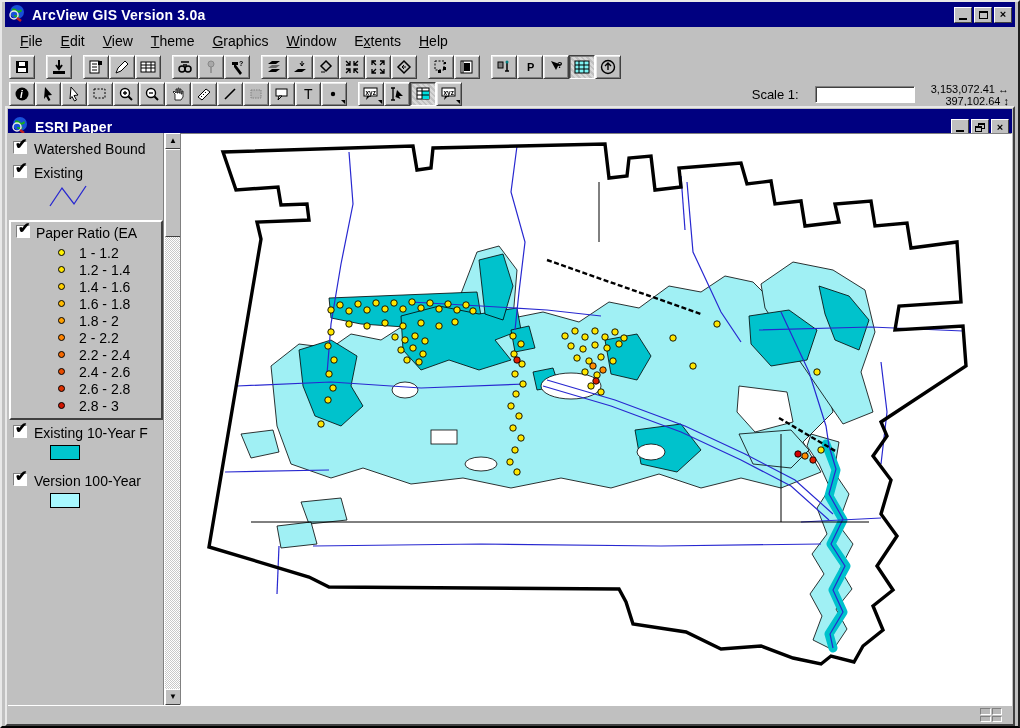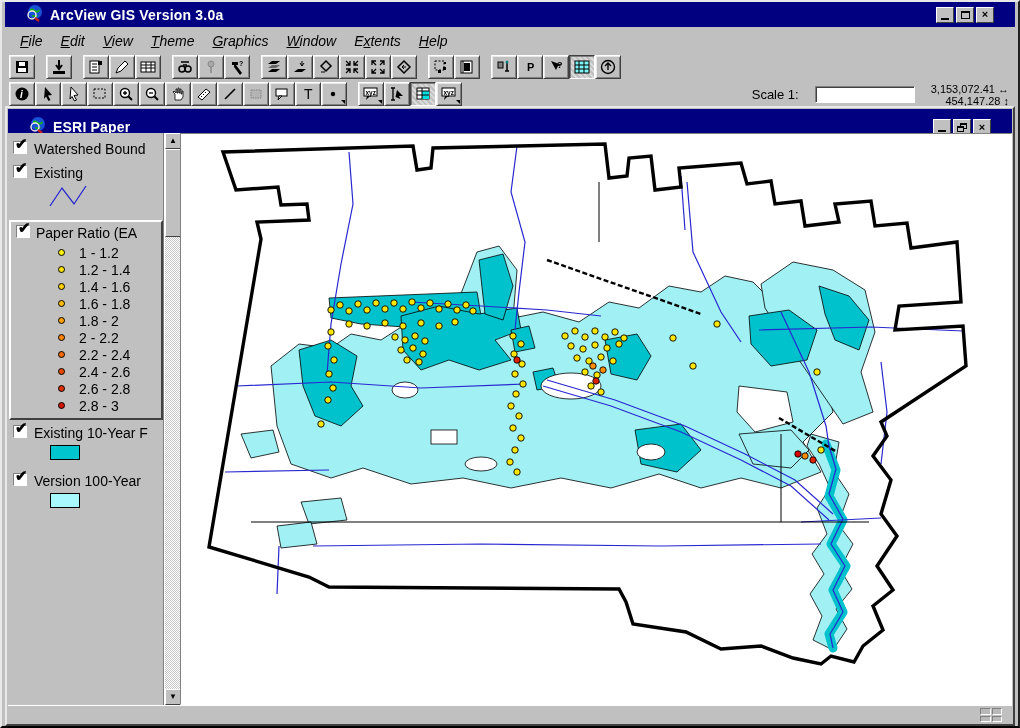--- a/index.html
+++ b/index.html
@@ -1,32 +1,32 @@
 <!DOCTYPE html>
 <html><head>
 <meta charset="utf-8">
 <style>
   html,body{margin:0;padding:0;background:#808080;}
   *{box-sizing:border-box;font-family:"Liberation Sans",sans-serif;}
   #app{position:relative;width:1020px;height:728px;background:#C0C0C0;
        border-top:2px solid #E8E8E8;border-left:2px solid #E8E8E8;
        border-right:2px solid #202020;border-bottom:2px solid #000;overflow:hidden;}
   .titlebar{position:absolute;left:3px;right:3px;height:25px;background:#000080;color:#fff;
-       display:flex;align-items:center;padding:0 21px;}
+       display:flex;align-items:center;padding:0 3px;}
   .title-text{font-weight:bold;font-size:14px;margin-left:6px;letter-spacing:.2px;}
   .winbtns{margin-left:auto;display:flex;gap:2px;}
   .wbtn{width:18px;height:16px;background:#C0C0C0;border:1px solid;border-color:#fff #404040 #404040 #fff;
        display:flex;align-items:center;justify-content:center;font-size:11px;font-weight:bold;color:#000;line-height:1;}
   .wbtn .minbar{display:block;width:8px;height:2px;background:#000;margin-top:8px;}
   .wbtn .maxbox{display:block;width:9px;height:8px;border:1px solid #000;border-top:2px solid #000;}
   .wbtn .restbox{position:relative;display:block;width:10px;height:9px;}
   .wbtn .restbox i{position:absolute;display:block;border:1px solid #000;border-top:2px solid #000;background:#C0C0C0;width:7px;height:6px;}
   .wbtn .restbox i.b1{right:0;top:0;} .wbtn .restbox i.b2{left:0;bottom:0;}
   .menubar{position:absolute;top:28px;left:3px;right:3px;height:22px;display:flex;align-items:center;
-       padding-left:6px;font-size:14px;color:#000;font-style:italic;}
+       padding-left:6px;font-size:14px;color:#000;}
   .menu-item{padding:2px 9px;}
   .toolbar{position:absolute;left:3px;right:3px;height:27px;display:flex;align-items:center;padding-left:4px;}
   #toolbar1{top:51px;} #toolbar2{top:79px;border-bottom:1px solid #808080;}
   .tbtn{width:26px;height:24px;background:#C0C0C0;border:1px solid;border-color:#fff #404040 #404040 #fff;
        box-shadow:inset 1px 1px 0 #E8E8E8, inset -1px -1px 0 #808080;
        display:flex;align-items:center;justify-content:center;position:relative;flex:0 0 auto;}
   .tbtn.gap{margin-left:11px;}
   .tbtn.active{border-color:#404040 #fff #fff #404040;box-shadow:inset 1px 1px 0 #808080;
        background:repeating-linear-gradient(45deg,#d8d8d8 0 2px,#c0c0c0 2px 4px);}
   .tbtn.disabled svg *{stroke:#888 !important;fill:#a8a8a8 !important;}
@@ -241,21 +241,21 @@
           <path d="M8 4v7M5 7l3-3 3 3" stroke="#000" stroke-width="1.4" fill="none"></path>
         </svg>
       </div>
     </div>
   <div class="toolbar" id="toolbar2">
     <div class="tb-right">
       <span class="scale-label">Scale 1:</span>
       <input class="scale-input" value="" style="">
       <div class="coords">
         <div><span>3,153,072.41</span> <span class="arr">↔</span></div>
-        <div><span>454,147.28</span> <span class="arr">↕</span></div>
+        <div><span>397,102.64</span> <span class="arr">↕</span></div>
       </div>
     </div>
   <div class="tbtn">
         <svg width="16" height="16" viewBox="0 0 16 16">
           <circle cx="8" cy="8" r="6.5" fill="#000"></circle>
           <text x="6" y="12" font-size="10" font-weight="bold" font-style="italic" fill="#fff">i</text>
         </svg>
       </div>
       <div class="tbtn">
         <svg width="16" height="16" viewBox="0 0 16 16">

